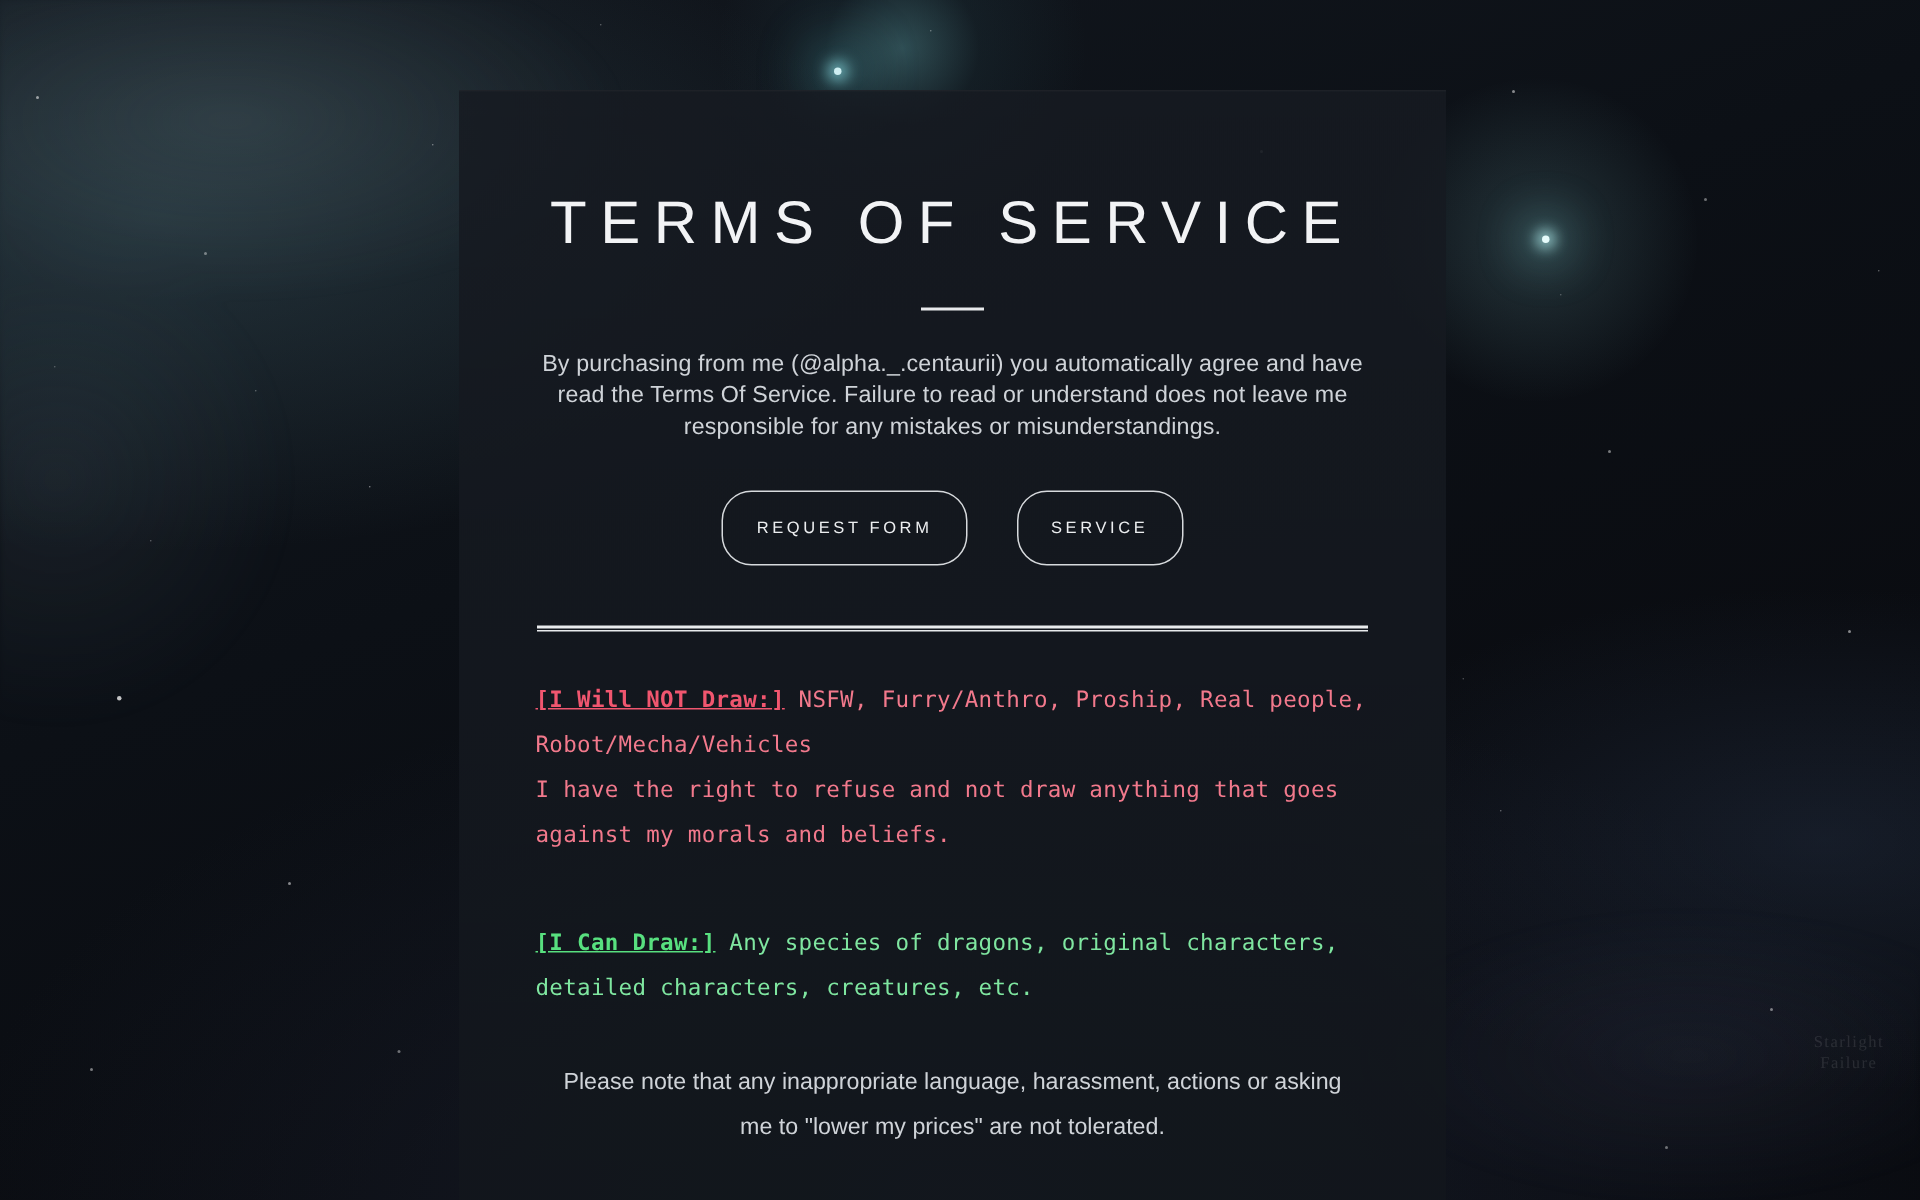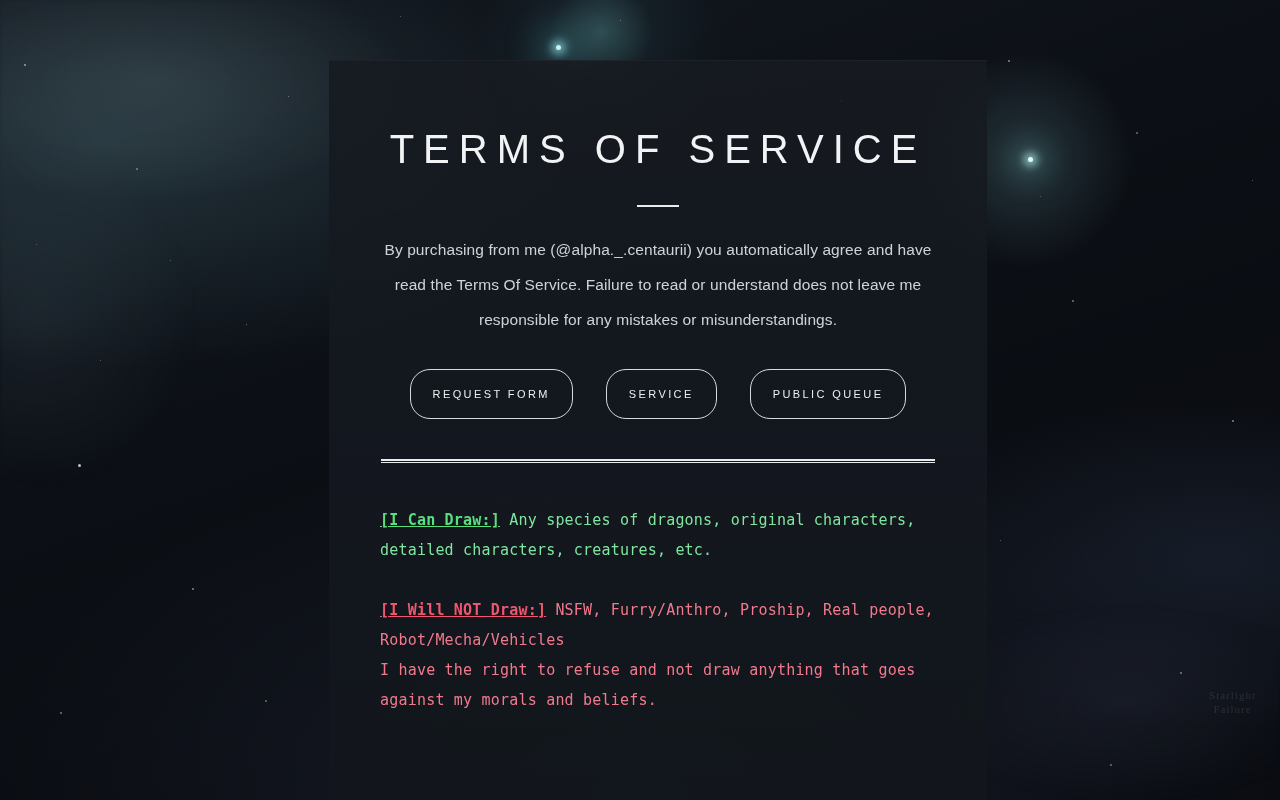--- a/index.html
+++ b/index.html
@@ -51,21 +51,21 @@
   .stars { position: absolute; inset: 0; }
   .star {
     position: absolute;
     background: #ffffff;
     border-radius: 50%;
   }
 
   
   .card {
     position: absolute;
-    left: 329px; top: 60px;
+    left: 306px; top: 60px;
     width: 658px; height: 740px;
     background: linear-gradient(180deg, rgba(22,26,33,0.86) 0%, rgba(20,24,31,0.90) 50%, rgba(18,22,28,0.93) 100%);
     border-top: 1px solid rgba(255,255,255,0.05);
     padding: 0 24px;
   }
 
   .title {
     margin: 0;
     padding-top: 62px;
     font-size: 40px;
@@ -81,21 +81,21 @@
     width: 42px; height: 2px;
     background: #e8eaec;
     margin: 30px auto 0;
   }
 
   .intro {
     margin: 25px auto 0;
     width: 556px;
     text-align: center;
     font-size: 15.5px;
-    line-height: 35px;
+    line-height: 21px;
     color: #cfd3d8;
     font-weight: 300;
     letter-spacing: 0.1px;
   }
 
   .btn-row {
     display: flex;
     justify-content: center;
     gap: 33px;
     margin-top: 32px;
@@ -207,34 +207,34 @@
 
     <h1 class="title">TERMS OF SERVICE</h1>
 
     <div class="divider-short"></div>
 
     <p class="intro">By purchasing from me (@alpha._.centaurii) you automatically agree and have read the Terms Of Service. Failure to read or understand does not leave me responsible for any mistakes or misunderstandings.</p>
 
     <div class="btn-row">
       <button class="btn">REQUEST FORM</button>
       <button class="btn">SERVICE</button>
-      <button class="btn">PUBLIC QUEUE</button>
     </div>
 
     <div class="double-rule"></div>
-
-    <div class="mono-block first">
-      <span class="tag tag-yes">[I Can Draw:]</span><span class="txt-yes"> Any species of dragons, original characters, detailed characters, creatures, etc.</span>
-    </div>
 
     <div class="mono-block second">
       <span class="tag tag-no">[I Will NOT Draw:]</span><span class="txt-no"> NSFW, Furry/Anthro, Proship, Real people, Robot/Mecha/Vehicles</span><br>
       <span class="txt-no">I have the right to refuse and not draw anything that goes against my morals and beliefs.</span>
     </div>
 
+    <div class="mono-block first">
+      <span class="tag tag-yes">[I Can Draw:]</span><span class="txt-yes"> Any species of dragons, original characters, detailed characters, creatures, etc.</span>
+    </div>
+
+    <p class="note">Please note that any inappropriate language, harassment, actions or asking me to "lower my prices" are not tolerated.</p>
 
   </div>
 
   <div class="watermark">
     <div>Starlight</div>
     <div>Failure</div>
   </div>
 
 </div>
 

